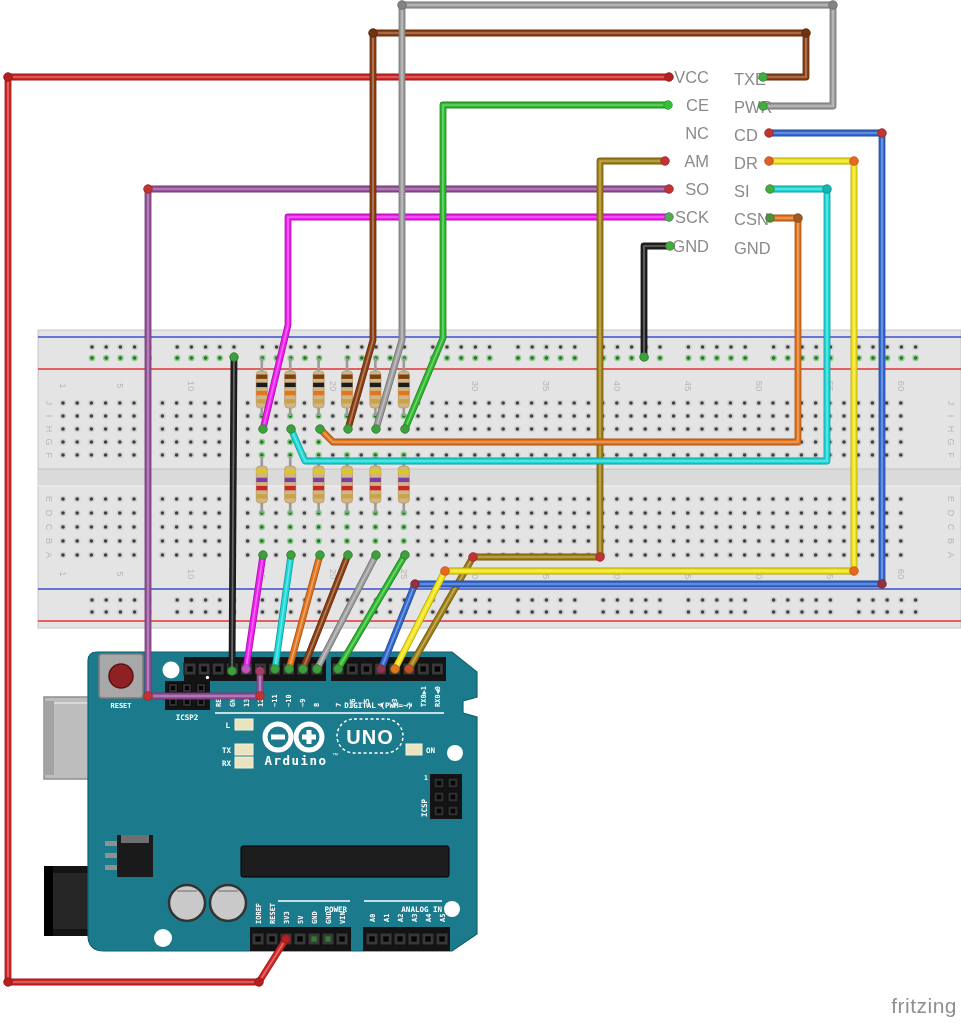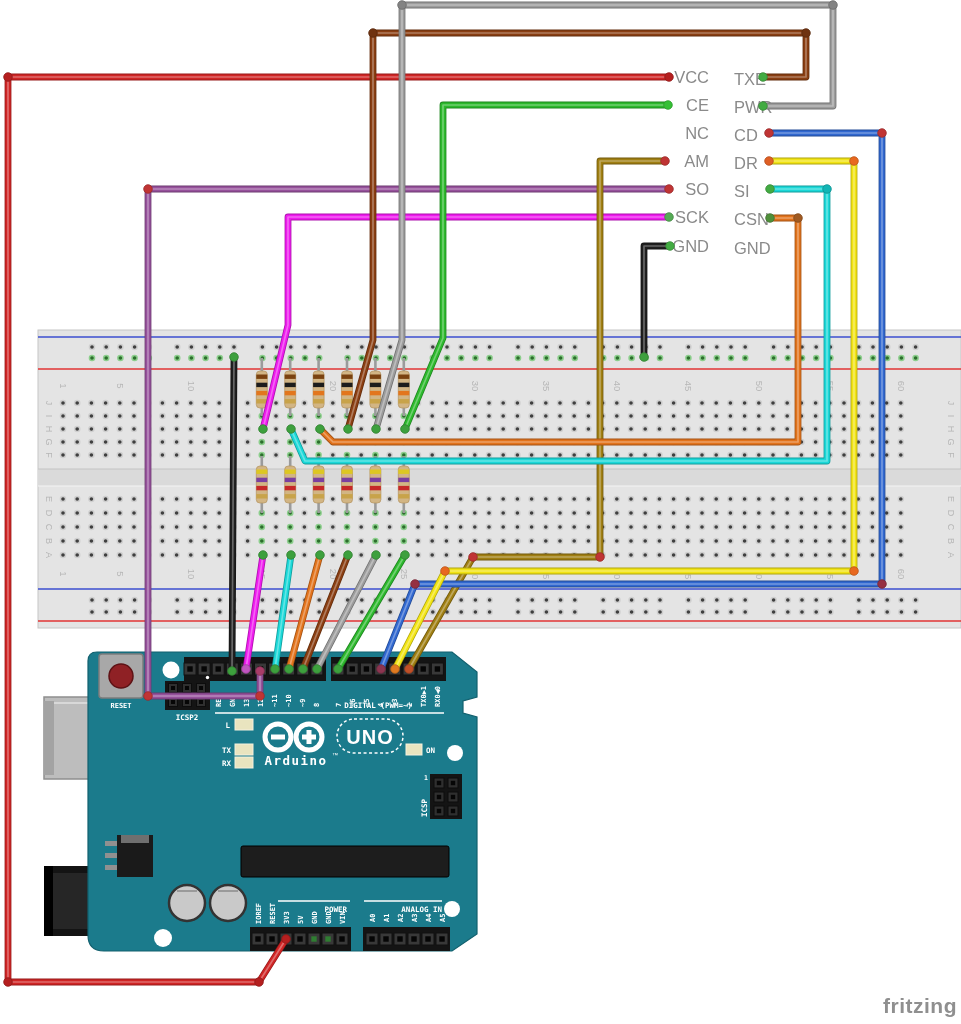--- a/index.html
+++ b/index.html
@@ -1,19 +1,19 @@
 <!DOCTYPE html>
 <html><head>
 <meta charset="utf-8">
 <style>
   html,body{margin:0;padding:0;background:#fff;}
   .stage{position:relative;width:961px;height:1024px;background:#ffffff;overflow:hidden;
          font-family:"Liberation Sans",sans-serif;}
   .stage svg{position:absolute;left:0;top:0;}
-  .watermark{position:absolute;right:4px;bottom:6px;font-size:21px;font-weight:bold;
+  .watermark{position:absolute;right:4px;bottom:6px;font-size:21px;font-weight:normal;
              color:#8f8f8f;letter-spacing:0.5px;font-family:"Liberation Sans",sans-serif;}
   text{user-select:none;}
 </style>
 </head>
 <body>
 
 <div class="stage">
   <svg width="961" height="1024" viewBox="0 0 961 1024" xmlns="http://www.w3.org/2000/svg">
       <g>
         <rect x="38" y="330" width="923" height="298" fill="#e4e4e4" stroke="#c6c6c6" stroke-width="1"></rect>

